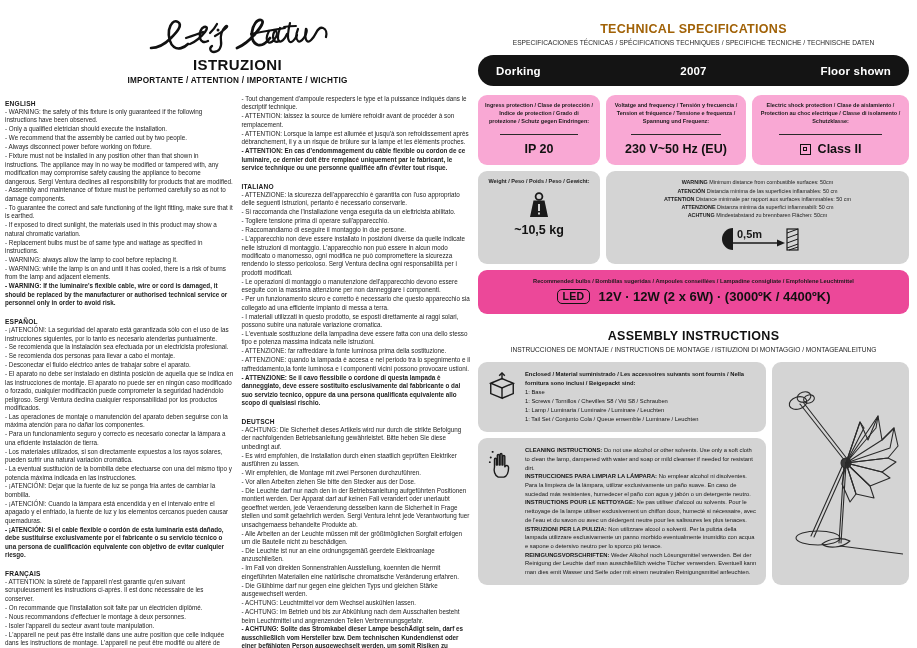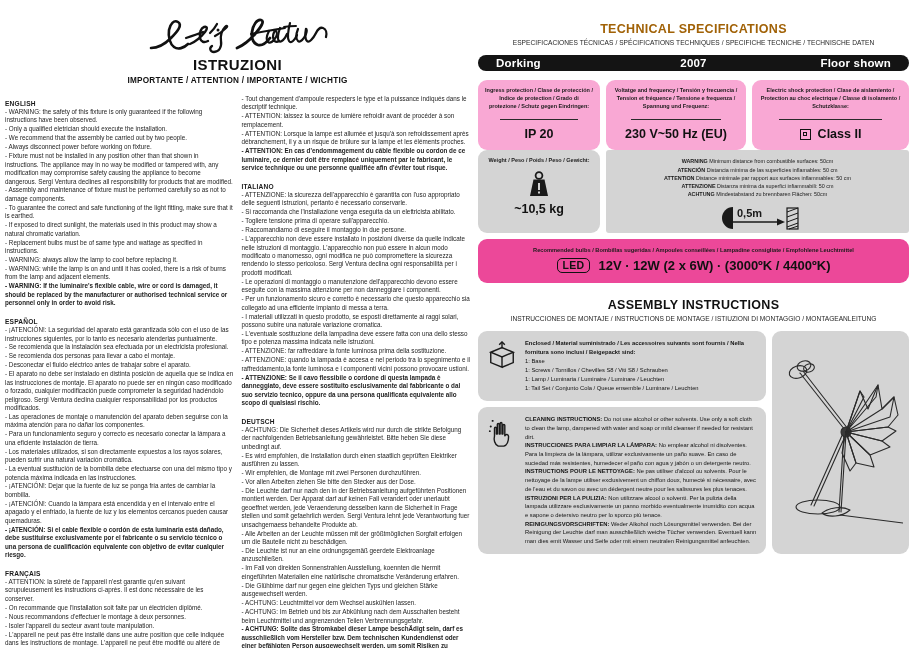--- a/index.html
+++ b/index.html
@@ -54,21 +54,21 @@
   }
   .sec-title {
     text-align: center; font-size: 12.5px; font-weight: bold;
     letter-spacing: .3px; color: #a16207; margin-top: 14px;
   }
   .sec-sub {
     text-align: center; font-size: 6.6px; letter-spacing: .05px;
     color: #1d1d1d; margin-top: 3px;
   }
   .model-bar {
-    margin-top: 9px; height: 16px; background: #141414;
+    margin-top: 9px; height: 31px; background: #141414;
     border-radius: 16px; display: flex; align-items: center;
     color: #ffffff; padding: 0 18px;
   }
   .model-bar > div { font-size: 11.5px; font-weight: bold; letter-spacing: .2px; }
   .mb-name { flex: 0 0 33%; text-align: left; }
   .mb-year { flex: 0 0 34%; text-align: center; }
   .mb-type { flex: 0 0 33%; text-align: right; }
 
   .spec-grid { margin-top: 9px; display: flex; gap: 6px; }
   .spec-card {
@@ -87,28 +87,28 @@
   .spec-value {
     font-size: 12.5px; font-weight: bold; color: #111;
     display: flex; align-items: center; gap: 7px;
   }
   .class2-box {
     width: 11px; height: 11px; border: 1.6px solid #111;
     display: inline-flex; align-items: center; justify-content: center;
   }
   .class2-box i { display: block; width: 4px; height: 4px; border: 1.3px solid #111; }
 
-  .row2 { display: flex; gap: 6px; }
+  .row2 { margin-top: 6px; display: flex; gap: 6px; }
   .weight-card {
     width: 122px; background: #d4d4d4; border-radius: 9px;
     padding: 7px 6px 8px; display: flex; flex-direction: column; align-items: center;
   }
   .warn-card {
-    width: 303px; background: #d4d4d4; border-radius: 3px;
-    padding: 7px 9px 2px; display: flex; flex-direction: column; align-items: center;
+    width: 303px; background: #d4d4d4; border-radius: 9px;
+    padding: 7px 9px 12px; display: flex; flex-direction: column; align-items: center;
   }
   .warn-line { font-size: 5.4px; line-height: 1.52; text-align: center; color: #1a1a1a; }
   .warn-line b { font-weight: bold; }
   .dist-figure { margin-top: 5px; display: flex; align-items: center; justify-content: center; }
 
   .bulb-card {
     margin-top: 6px; width: 431px; background: #ec4899; border-radius: 9px;
     padding: 8px 10px 10px; display: flex; flex-direction: column; align-items: center;
   }
   .bulb-label { font-size: 5.7px; font-weight: bold; text-align: center; color: #1a1a1a; }

